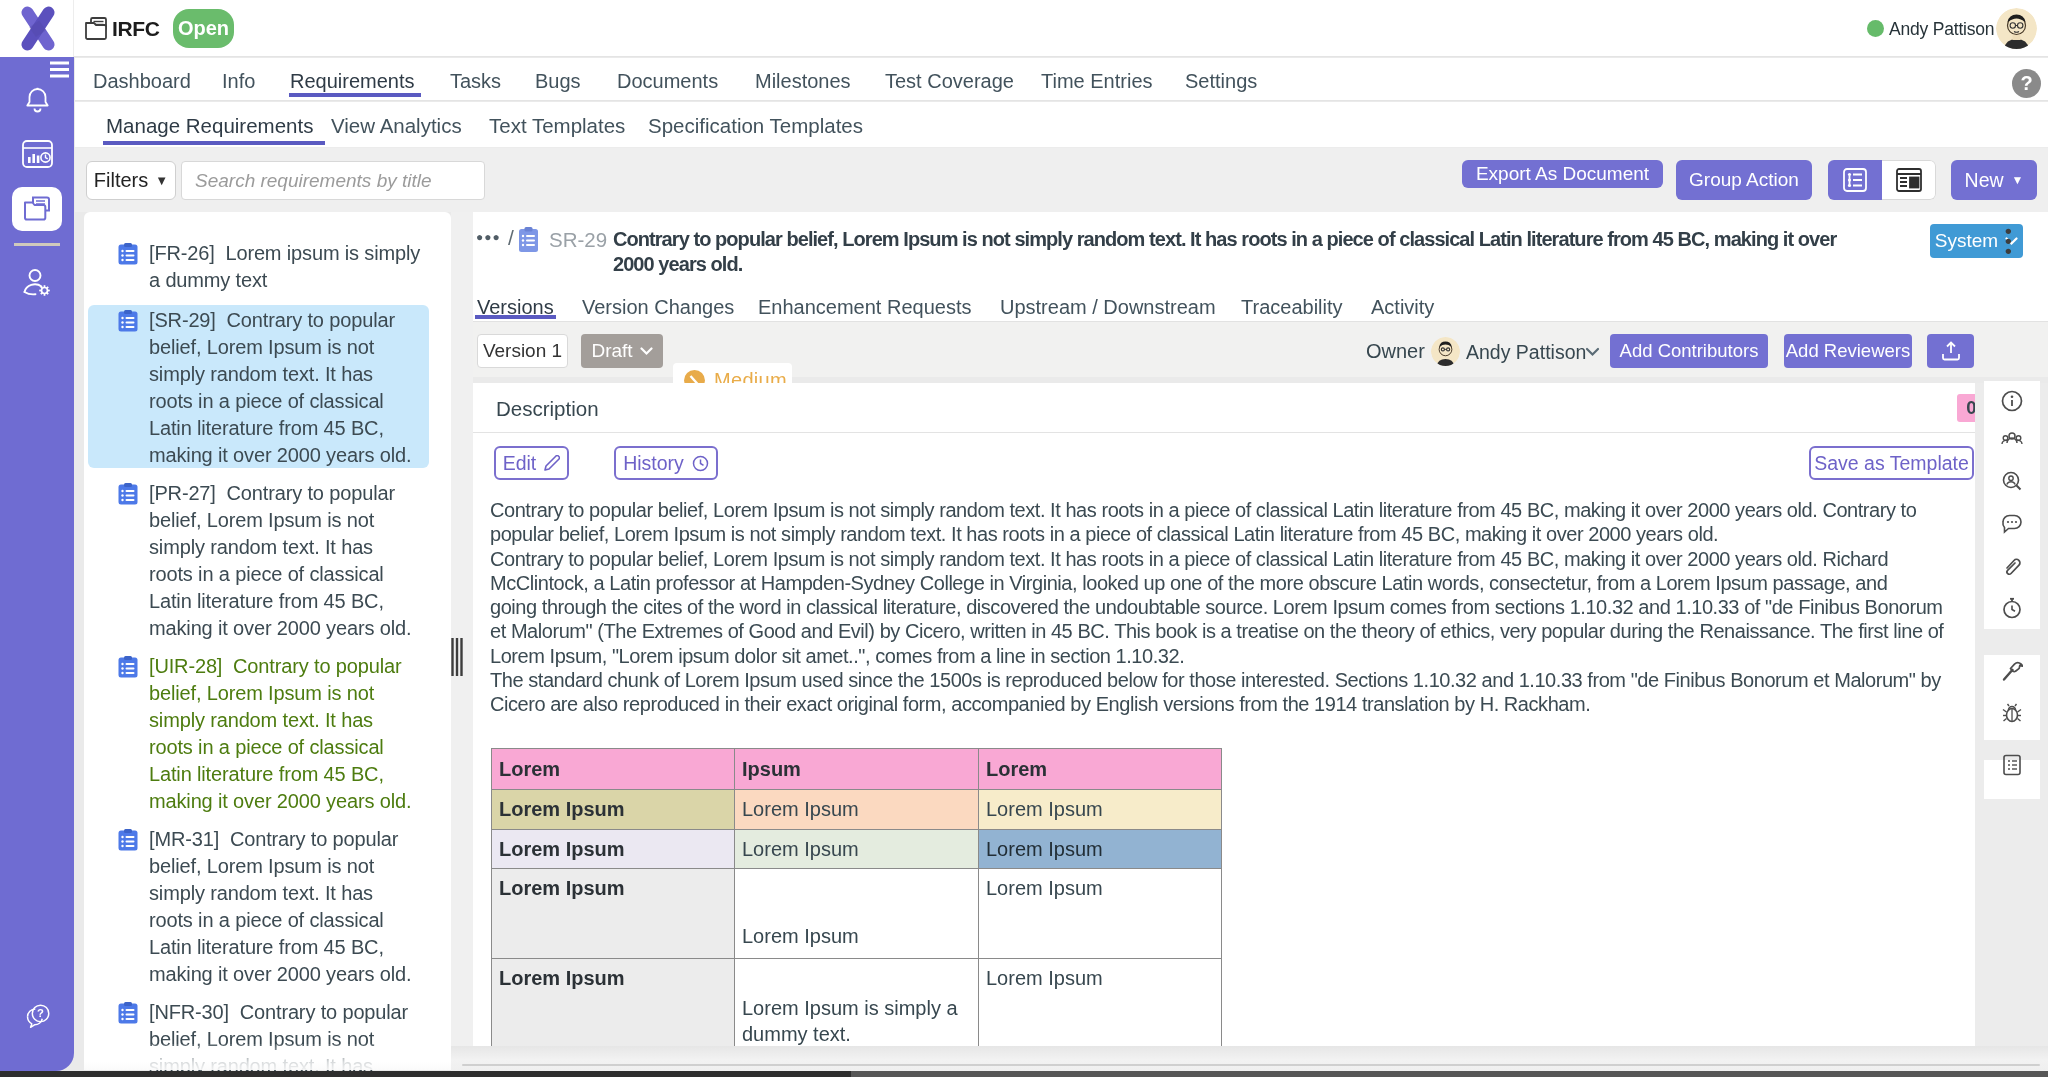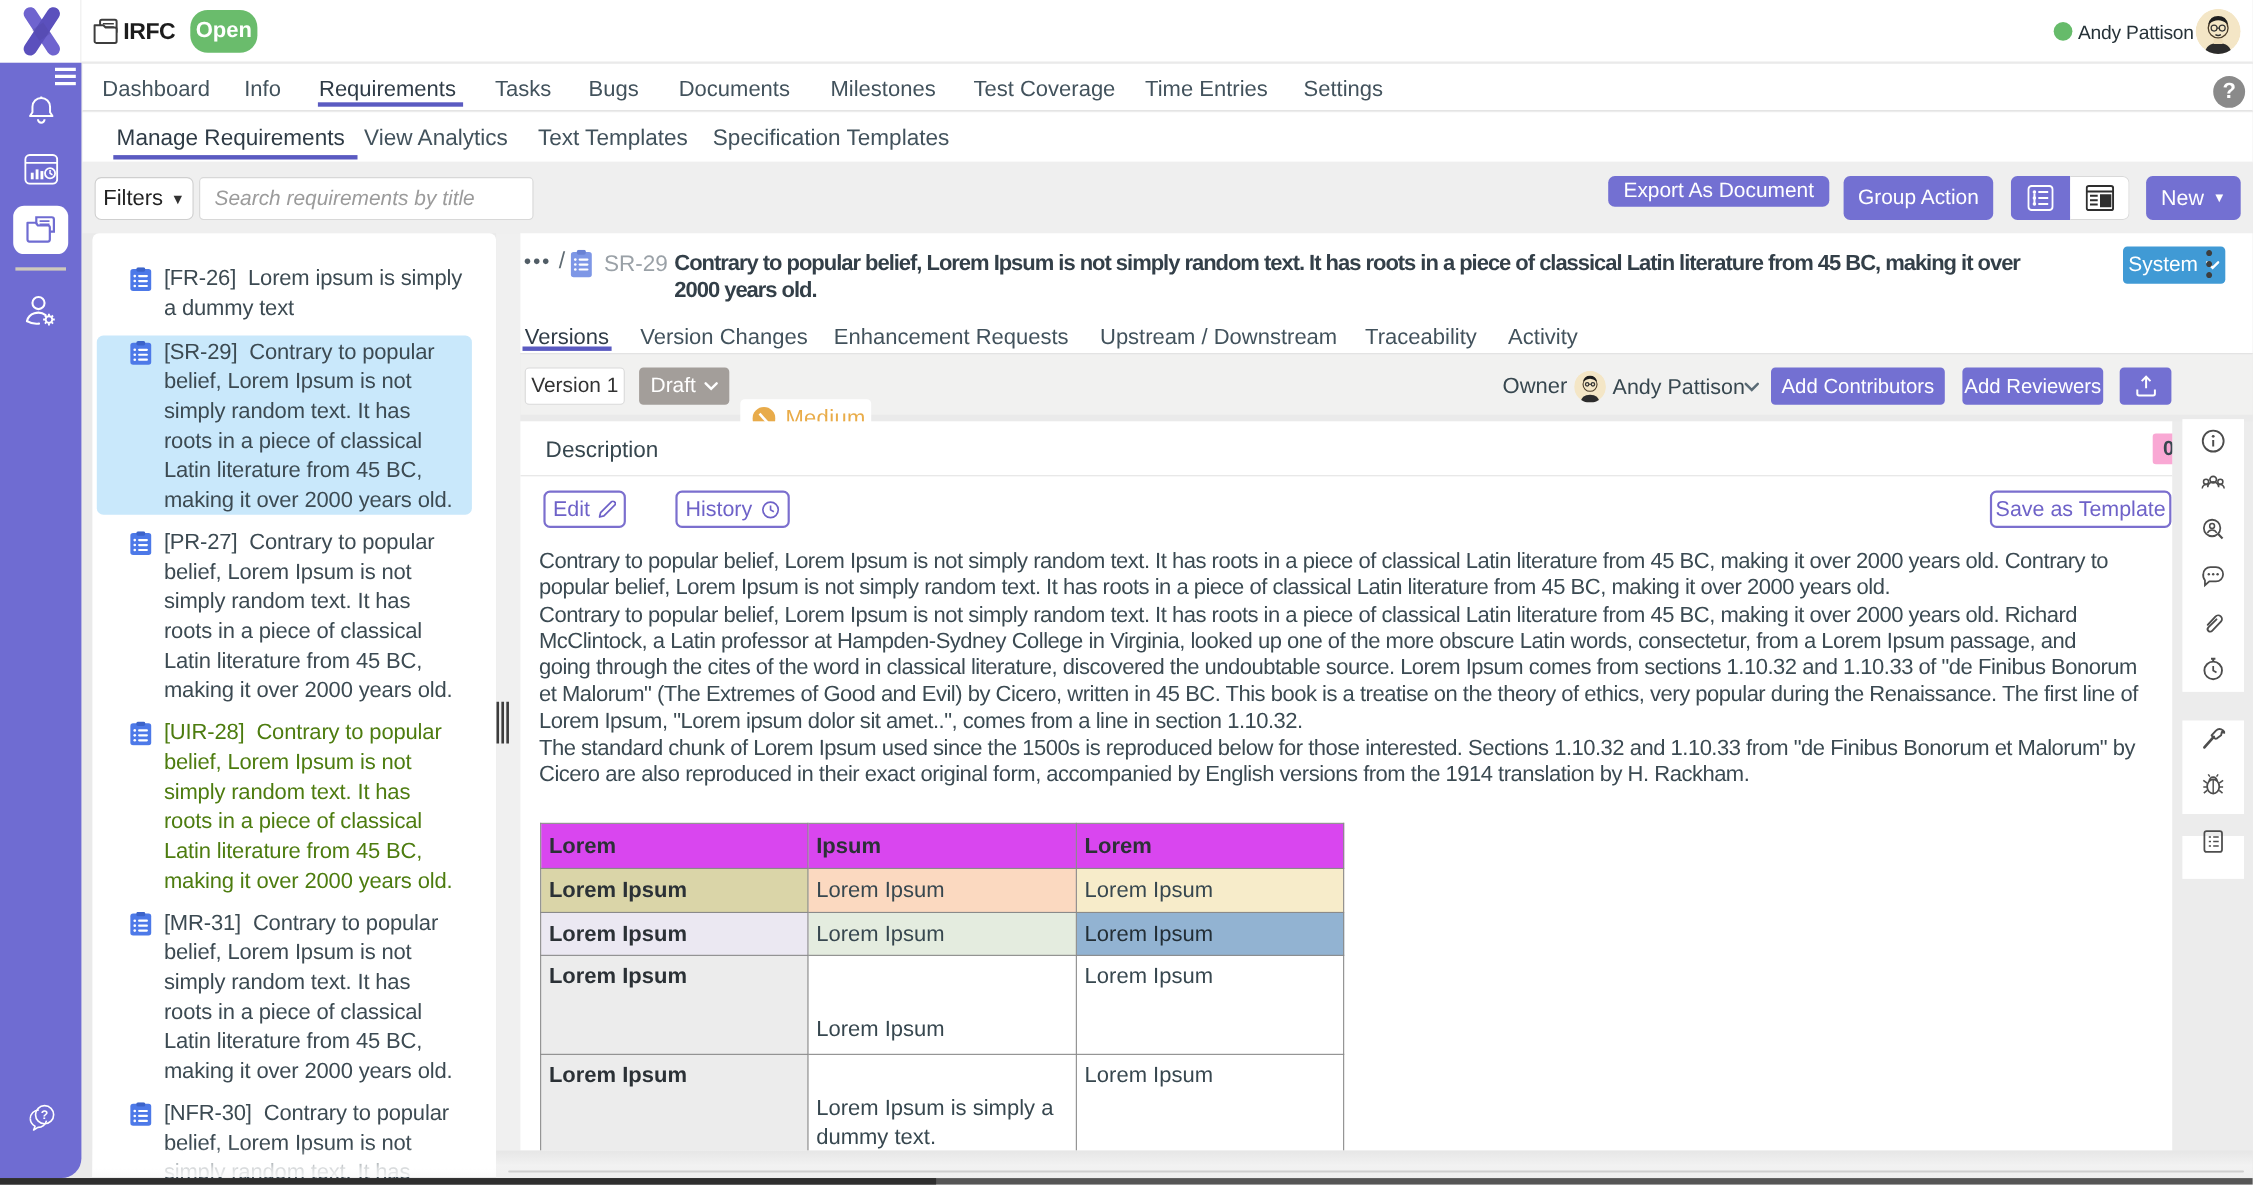--- a/index.html
+++ b/index.html
@@ -353,21 +353,21 @@
 
   <div id="para" style="position:absolute;left:17px;top:115px;width:1470px;font-size:20px;line-height:24.3px;color:#3b4a52;letter-spacing:-0.45px;white-space:nowrap;">Contrary to popular belief, Lorem Ipsum is not simply random text. It has roots in a piece of classical Latin literature from 45 BC, making it over 2000 years old. Contrary to<br>popular belief, Lorem Ipsum is not simply random text. It has roots in a piece of classical Latin literature from 45 BC, making it over 2000 years old.<br>Contrary to popular belief, Lorem Ipsum is not simply random text. It has roots in a piece of classical Latin literature from 45 BC, making it over 2000 years old. Richard<br>McClintock, a Latin professor at Hampden-Sydney College in Virginia, looked up one of the more obscure Latin words, consectetur, from a Lorem Ipsum passage, and<br>going through the cites of the word in classical literature, discovered the undoubtable source. Lorem Ipsum comes from sections 1.10.32 and 1.10.33 of "de Finibus Bonorum<br>et Malorum" (The Extremes of Good and Evil) by Cicero, written in 45 BC. This book is a treatise on the theory of ethics, very popular during the Renaissance. The first line of<br>Lorem Ipsum, "Lorem ipsum dolor sit amet..", comes from a line in section 1.10.32.<br>The standard chunk of Lorem Ipsum used since the 1500s is reproduced below for those interested. Sections 1.10.32 and 1.10.33 from "de Finibus Bonorum et Malorum" by<br>Cicero are also reproduced in their exact original form, accompanied by English versions from the 1914 translation by H. Rackham.</div>
 
   <table id="tbl" style="position:absolute;left:18px;top:365px;border-collapse:collapse;table-layout:fixed;width:730px;font-size:20px;color:#37474f;">
 <colgroup>
         <col style="width:243px">
         <col style="width:244px">
         <col style="width:243px">
       </colgroup>
 <tbody>
-        <tr style="height:41px;background:#d946ef;padding-left:40px;">
+        <tr style="height:41px;background:#f9a8d4;padding-left:40px;">
  <td class="th">Lorem</td>
           <td class="th">Ipsum</td>
           <td class="th">Lorem</td>
         </tr>
 <tr style="height:40px;">
  <td class="b" style="background:#dad5a8;">Lorem Ipsum</td>
  <td style="background:#fbd9c0;">Lorem Ipsum</td>
  <td style="background:#f7ecca;">Lorem Ipsum</td>
         </tr>
 <tr style="height:39px;">

